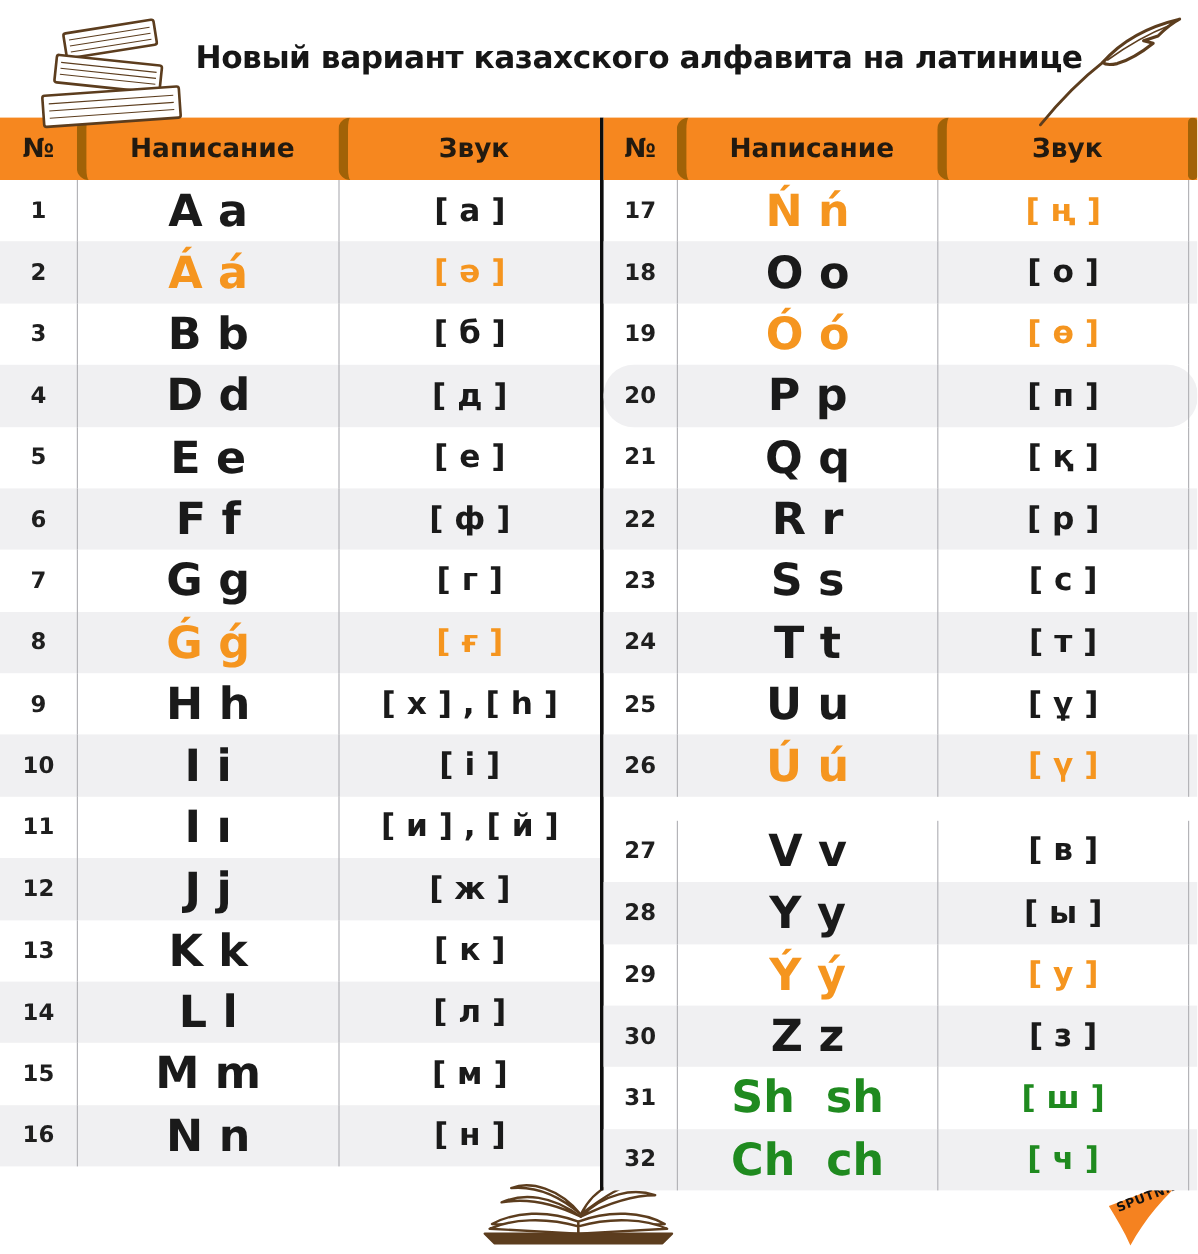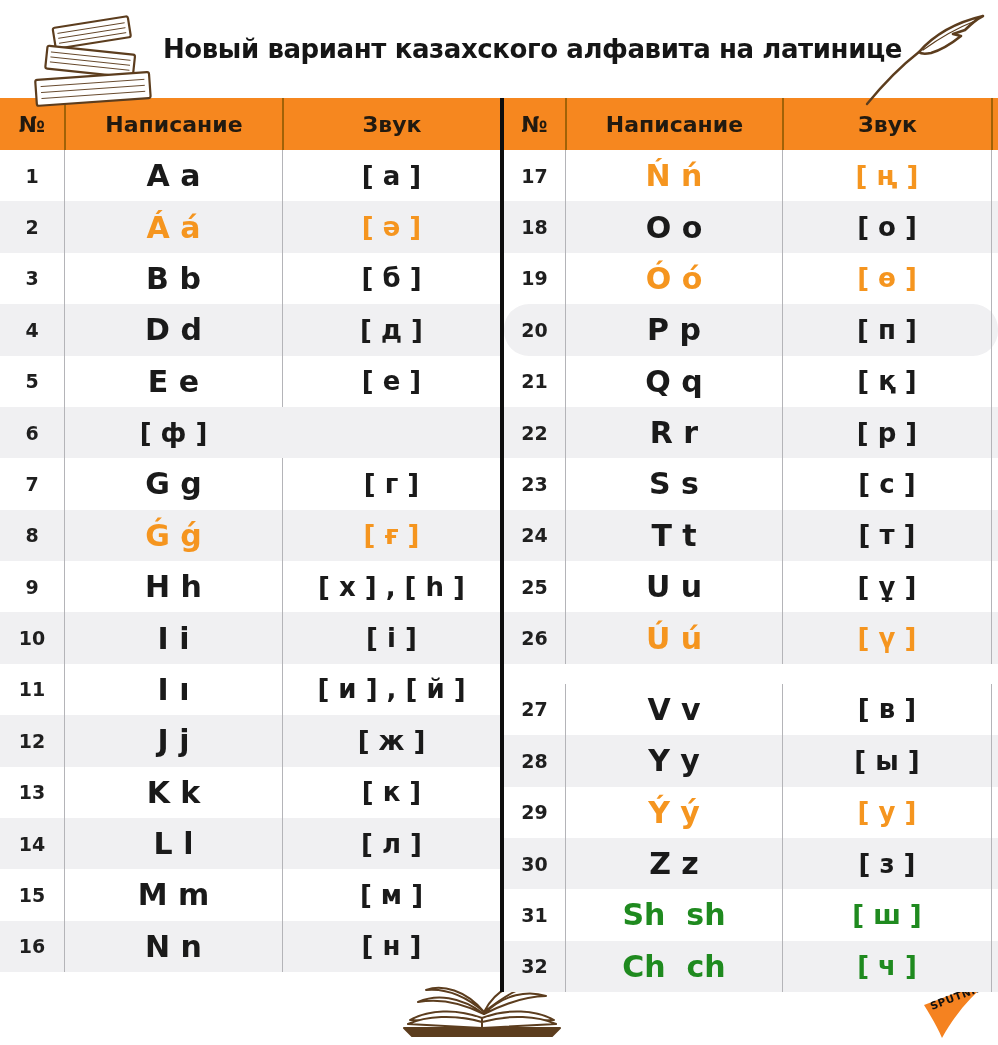--- a/index.html
+++ b/index.html
@@ -14,28 +14,28 @@
   .books-icon-box{position:absolute;left:14px;top:8px;z-index:5;}
   .quill-icon-box{position:absolute;right:6px;top:10px;}
 
   
   .alpha-table{position:absolute;top:98px;left:0;width:998px;display:flex;z-index:1;}
   .half{display:flex;flex-direction:column;}
   .center-divider{width:4px;background:#0e0e0e;}
   .hrow{display:flex;height:52px;background:#F6871F;}
   .hcell{box-sizing:border-box;display:flex;align-items:center;justify-content:center;
          font-weight:bold;font-size:22px;color:#221a10;}
-  .hcell + .hcell{border-left:2px solid #a16207;}
+  .hcell + .hcell{border-left:8px solid #a16207;border-radius:10px;}
   .rows .row{display:flex;height:51.375px;}
   .rows .row:nth-child(even){background:#F0F0F2;}
   .cell{box-sizing:border-box;display:flex;align-items:center;justify-content:center;
         font-weight:bold;white-space:pre;}
   .cell + .cell{border-left:1.5px solid #B4B4B8;}
   .cell.num{font-size:19px;color:#1f1f1f;}
-  .cell.letters{font-size:30px;}
+  .cell.letters{font-size:37px;}
   .cell.sound{font-size:26px;}
   
   .wl-num{width:64px}.wl-writ{width:218px}.wl-sound{width:218px}
   .wr-num{width:61px}.wr-writ{width:217px}.wr-sound{width:209px}.wr-edge{width:7px}
 
   
   .footer{position:absolute;top:972px;left:0;width:998px;height:73px;}
   .open-book-box{position:absolute;left:396px;top:6px;}
   .logo-box{position:absolute;left:920px;top:6px;}
 </style>
@@ -104,20 +104,21 @@
           <div class="cell letters wl-writ">D d</div>
           <div class="cell sound wl-sound">[ д ]</div>
         </div>
         <div class="row" style="color: rgb(26, 26, 26);">
           <div class="cell num wl-num">5</div>
           <div class="cell letters wl-writ">E e</div>
           <div class="cell sound wl-sound">[ е ]</div>
         </div>
         <div class="row" style="color: rgb(26, 26, 26);">
           <div class="cell num wl-num">6</div>
+          <div class="cell letters wl-writ">F f</div>
           <div class="cell sound wl-sound">[ ф ]</div>
         </div>
         <div class="row" style="color: rgb(26, 26, 26);">
           <div class="cell num wl-num">7</div>
           <div class="cell letters wl-writ">G g</div>
           <div class="cell sound wl-sound">[ г ]</div>
         </div>
         <div class="row" style="color: rgb(245, 149, 31);">
           <div class="cell num wl-num">8</div>
           <div class="cell letters wl-writ">Ǵ ǵ</div>

